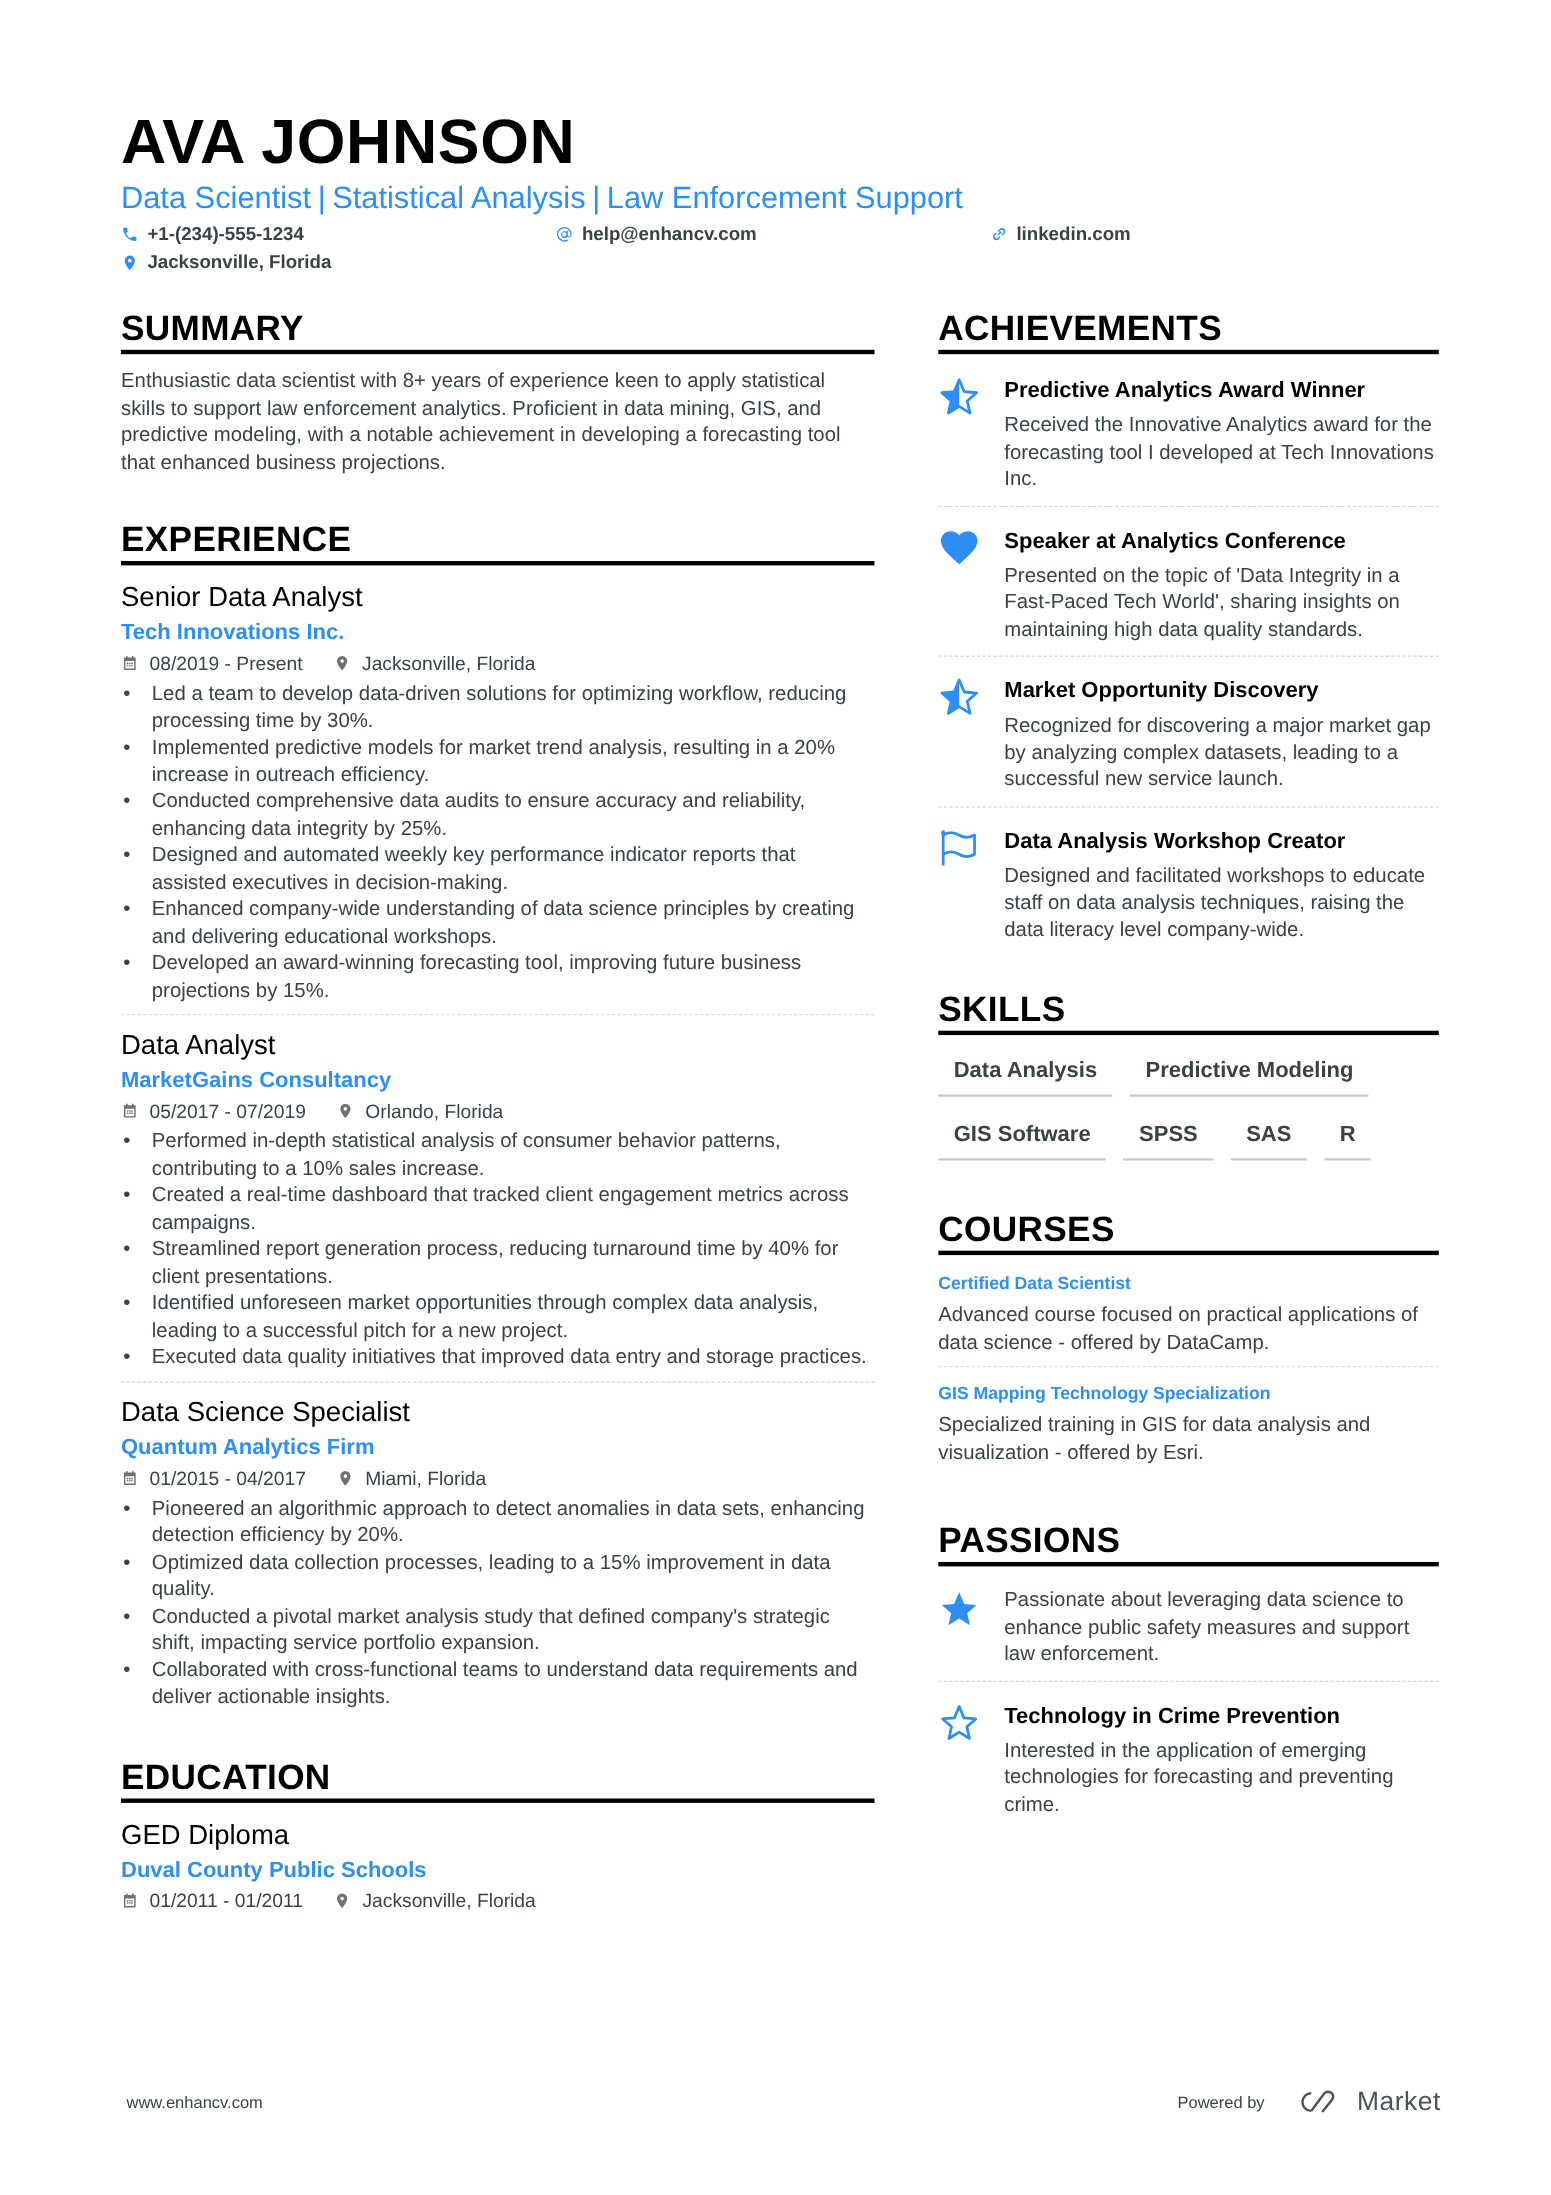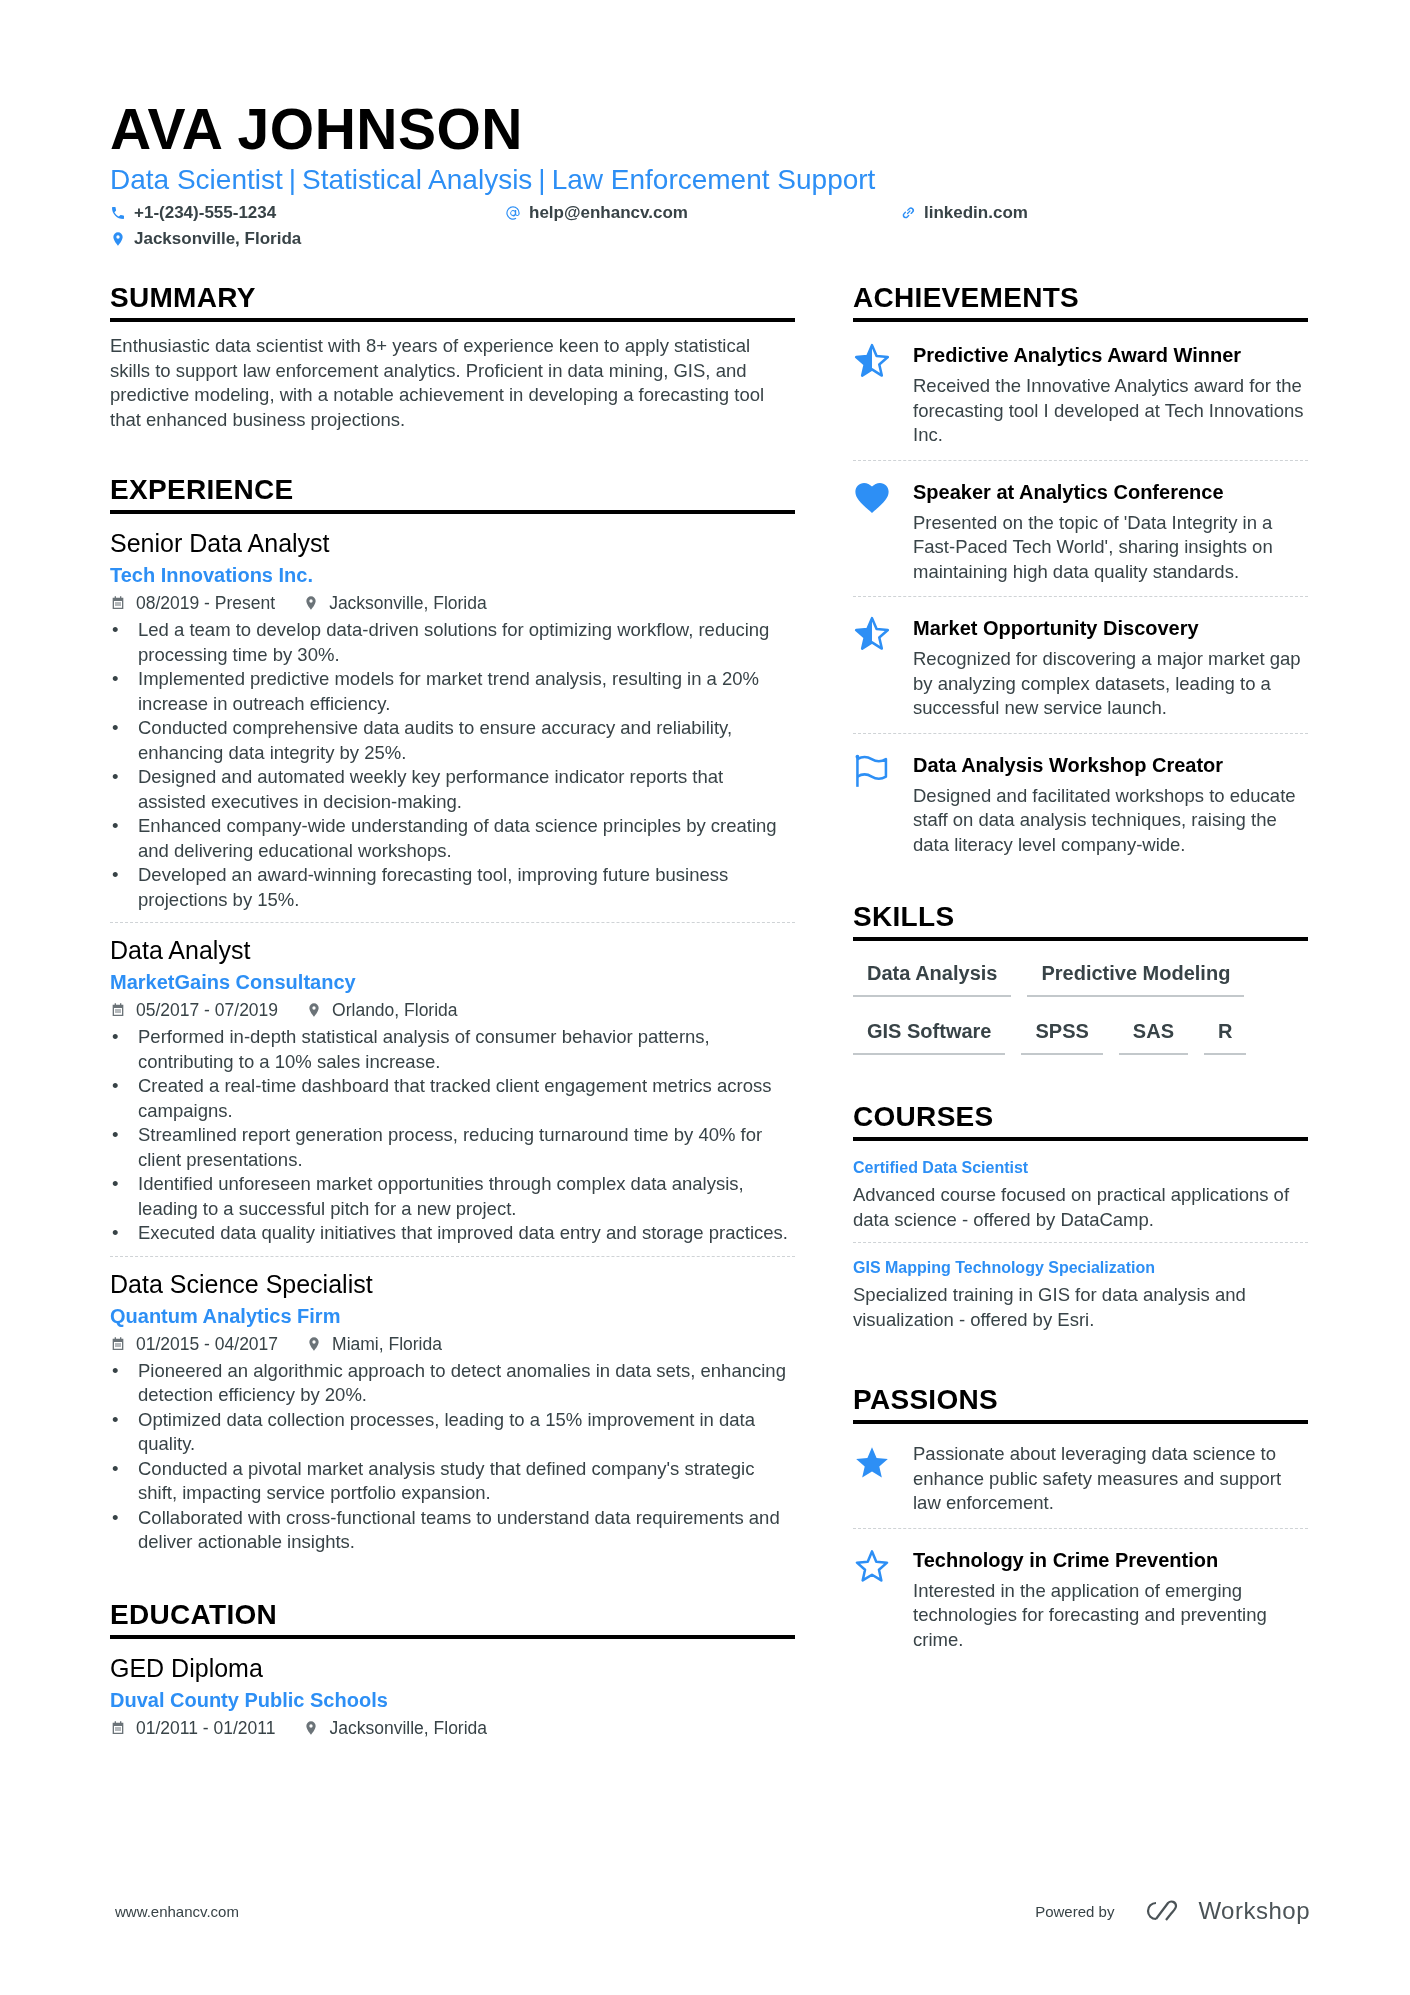--- a/index.html
+++ b/index.html
@@ -11,21 +11,21 @@
   .name { font-size: 57px; font-weight: 700; color: #000; letter-spacing: 0.5px; line-height: 66px; }
   .title { font-size: 28px; color: #2d8ff5; line-height: 36px; margin-top: 0px; font-weight: 400; }
   .title .sep { display: inline-block; margin: 0 6px; }
   .contacts { position: relative; height: 54px; margin-top: 2px; }
   .contact { position: absolute; display: flex; align-items: center; font-size: 17px; font-weight: 700; color: #384347; height: 26px; }
   .contact svg { width: 16px; height: 16px; margin-right: 8px; fill: #2d8ff5; }
 
   .col-left { position: absolute; left: 110px; top: 278px; width: 685px; }
   .col-right { position: absolute; left: 853px; top: 278px; width: 455px; }
 
-  .sec-title { font-size: 28px; font-weight: 700; color: #000; line-height: 40px; border-bottom: 4px solid #000; padding-bottom: 0px; margin-bottom: 12px; letter-spacing: 0.3px; }
+  .sec-title { font-size: 32px; font-weight: 700; color: #000; line-height: 40px; border-bottom: 4px solid #000; padding-bottom: 0px; margin-bottom: 12px; letter-spacing: 0.3px; }
   .section { margin-bottom: 38px; }
 
   .summary-text { font-size: 18.5px; line-height: 24.5px; color: #384347; }
 
   .job { padding-bottom: 10px; margin-bottom: 10px; border-bottom: 1.5px dashed #cfd3d6; }
   .job.last { border-bottom: none; }
   .job-role { font-size: 25px; color: #000; line-height: 34px; }
   .job-company { font-size: 20px; font-weight: 700; color: #2d8ff5; line-height: 30px; }
   .job-meta { display: flex; align-items: center; font-size: 17.5px; color: #384347; line-height: 26px; margin-bottom: 2px; }
   .job-meta .meta-item { display: flex; align-items: center; margin-right: 28px; }
@@ -316,17 +316,17 @@
 
   <div class="footer">
     <span>www.enhancv.com</span>
     <div class="powered">
       <span class="by">Powered by</span>
       <span class="brand">
         <svg viewBox="0 0 48 28">
             <path d="M16 6a8 8 0 1 0 0 16" fill="none" stroke="#4b5357" stroke-width="2.2"></path>
             <path d="M16 22L28 6c3-3 8-1 8 3 0 3-3 5-6 9l-4 5" fill="none" stroke="#4b5357" stroke-width="2.2" stroke-linejoin="round"></path>
           </svg>
-        <span>Workshop</span>
+        <span>Market</span>
       </span>
     </div>
   </div>
 </div>
 
 </body></html>

